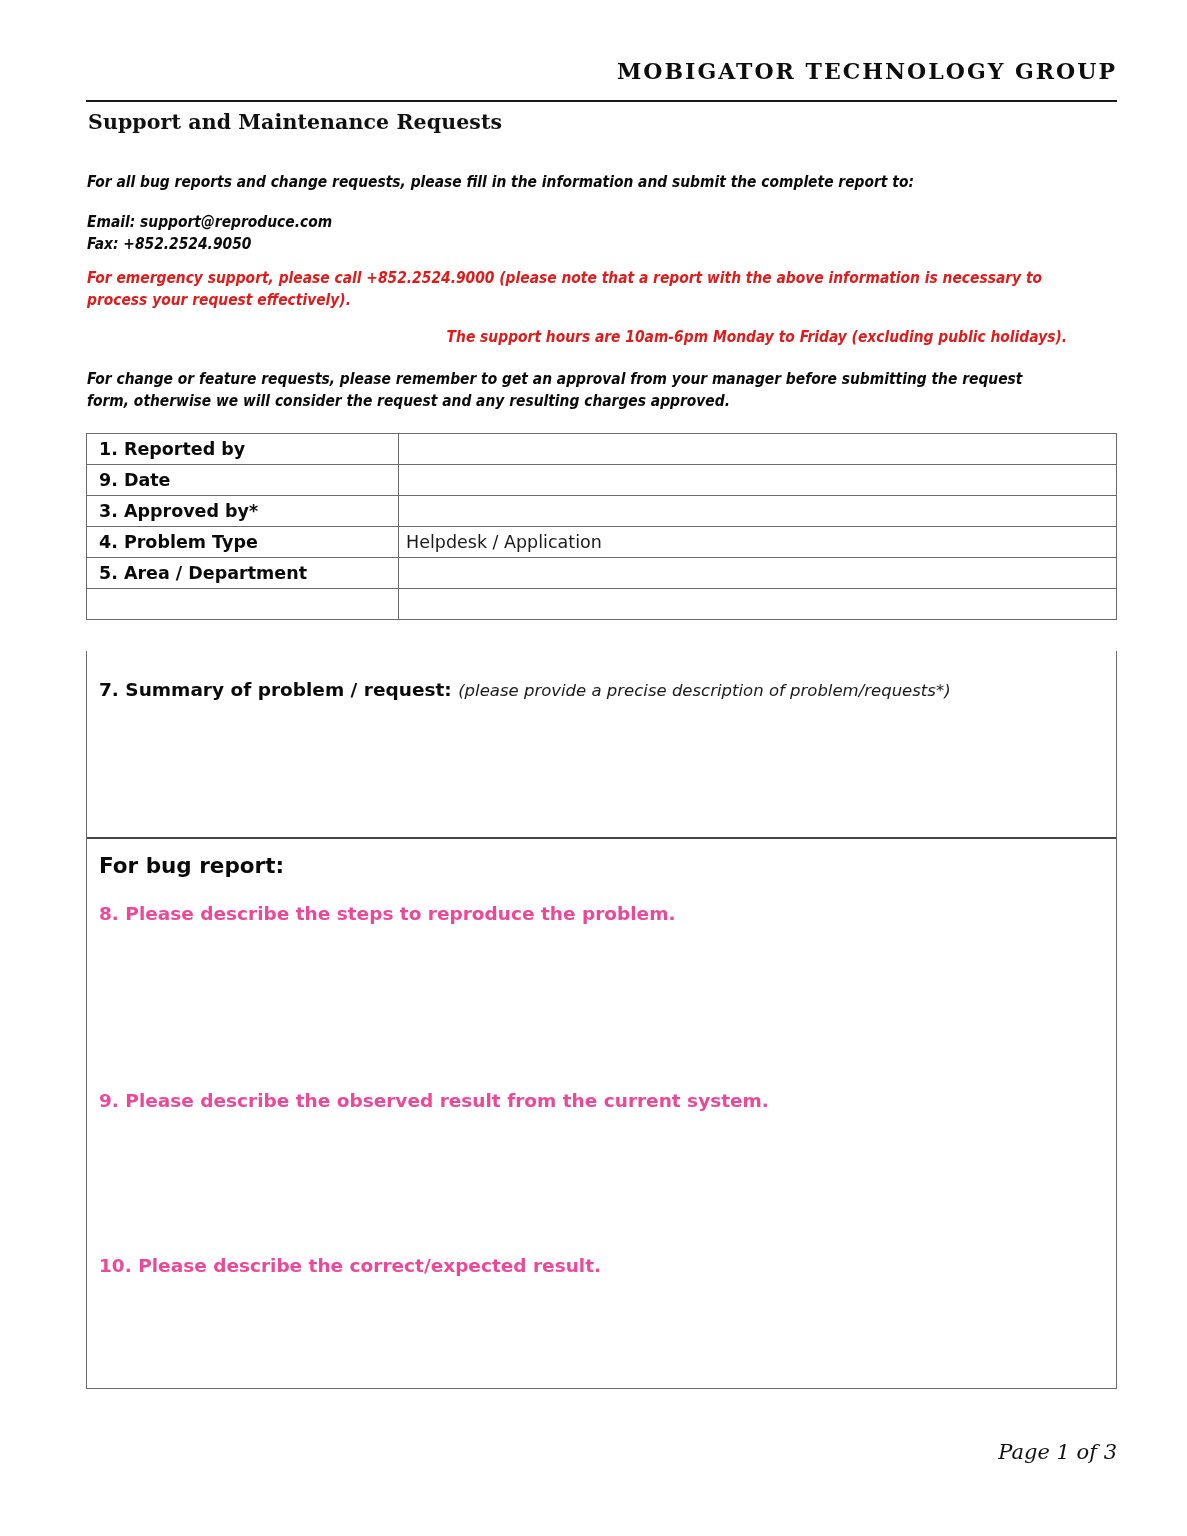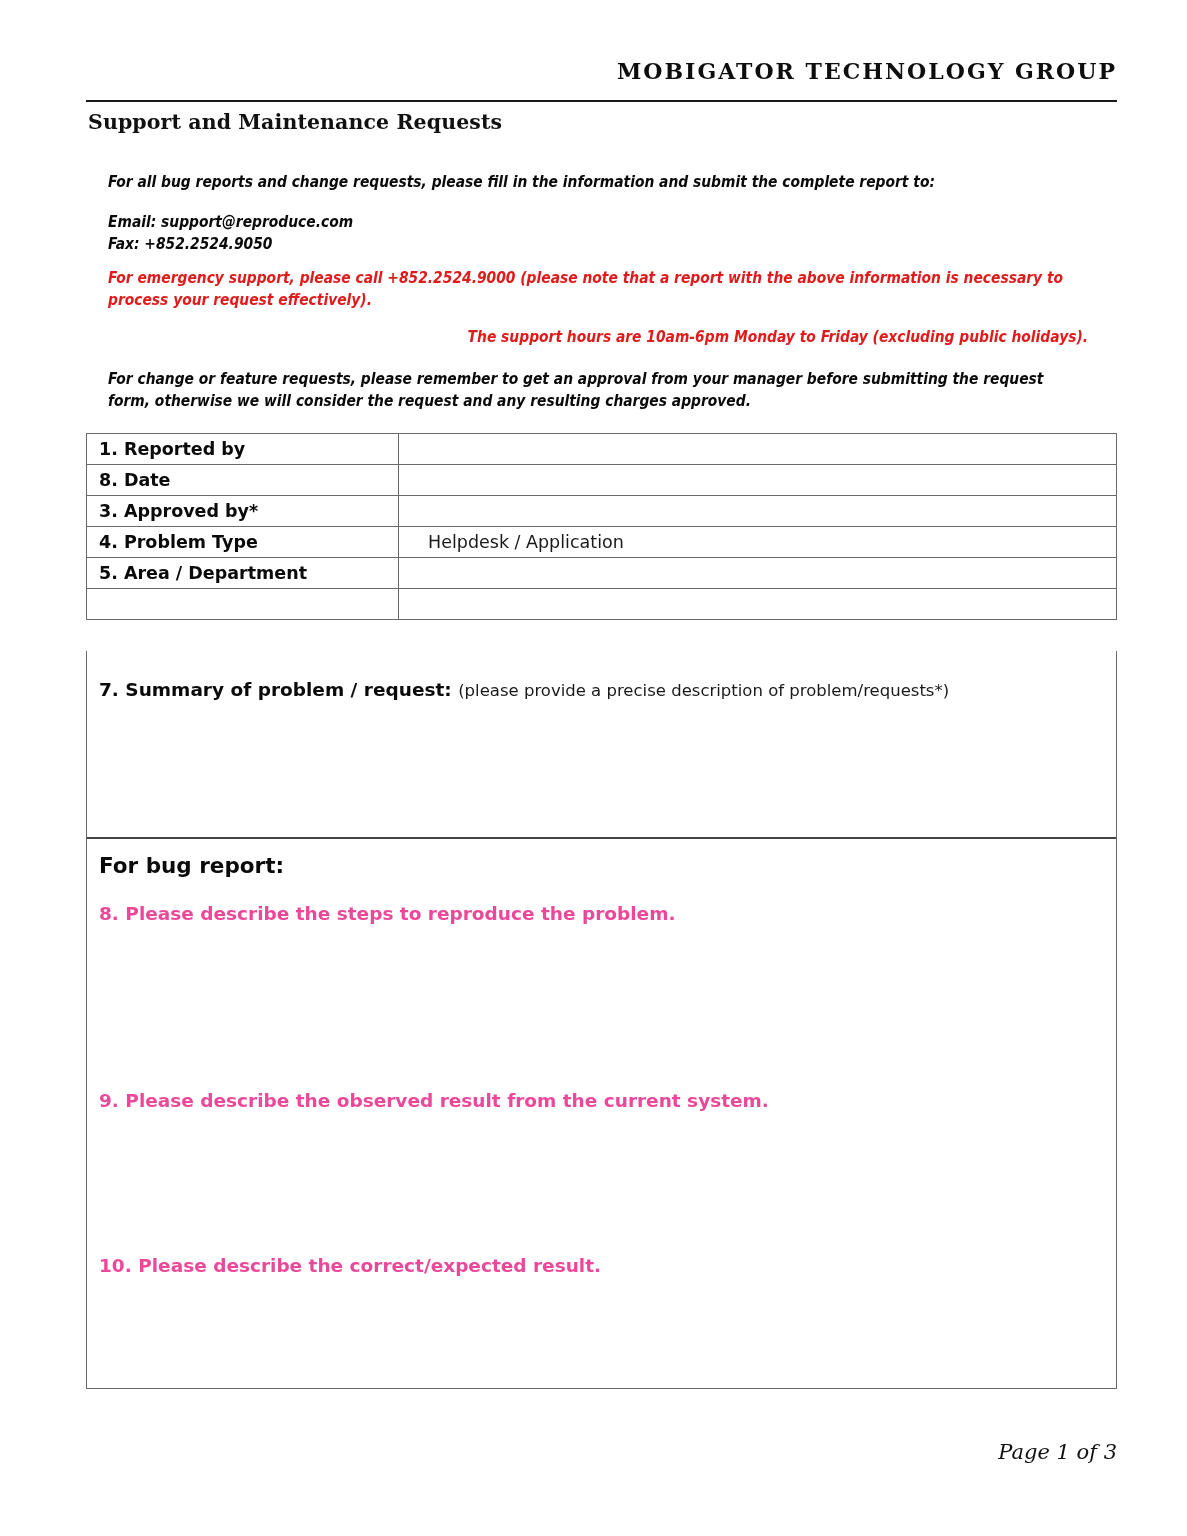--- a/index.html
+++ b/index.html
@@ -59,21 +59,20 @@
   .intro-block {
     position: absolute;
     left: 87px;
     width: 1000px;
     font-family: "DejaVu Sans Condensed", "DejaVu Sans", sans-serif;
     font-weight: bold;
     font-style: italic;
     font-size: 15.4px;
     line-height: 1.40;
     color: #0a0a0a;
-    margin-left: 21px;
   }
   .intro-p1 { top: 172px; width: 980px; }
   .intro-contact { top: 212px; }
   .intro-contact div { white-space: nowrap; }
   .intro-red1 {
     top: 268px;
     width: 968px;
     color: #E01B1B;
   }
   .intro-red2 {
@@ -104,21 +103,21 @@
     vertical-align: middle;
     font-size: 17.5px;
   }
   .form-table td.label-cell {
     width: 299px;
     font-weight: bold;
     color: #0a0a0a;
   }
   .form-table td.value-cell {
     color: #1a1a1a;
-    padding-left: 29px;
+    padding-left: 7px;
   }
   .form-table tr.blank-row td {
     height: 30px;
   }
 
   
   .section-box {
     position: absolute;
     left: 86px;
     top: 651px;
@@ -133,20 +132,21 @@
     border-bottom: 2.2px solid #444444;
     padding: 28px 0 0 12px;
   }
   .sec-summary .q-line {
     font-size: 18.5px;
     font-weight: bold;
     color: #0a0a0a;
   }
   .sec-summary .q-hint {
     font-weight: normal;
+    font-style: italic;
     font-size: 16.5px;
     color: #1a1a1a;
   }
   .sec-bug {
     height: 549px;
     box-sizing: border-box;
     position: relative;
     padding: 0;
   }
   .bug-heading {
@@ -205,21 +205,21 @@
 
   <div class="intro-block intro-p2">For change or feature requests, please remember to get an approval from your manager before submitting the request form, otherwise we will consider the request and any resulting charges approved.</div>
 
   <table class="form-table">
     <tbody>
       <tr>
         <td class="label-cell">1. Reported by</td>
         <td class="value-cell"></td>
       </tr>
       <tr>
-        <td class="label-cell">8. Date</td>
+        <td class="label-cell">9. Date</td>
         <td class="value-cell"></td>
       </tr>
       <tr>
         <td class="label-cell">3. Approved by*</td>
         <td class="value-cell"></td>
       </tr>
       <tr>
         <td class="label-cell">4. Problem Type</td>
         <td class="value-cell">Helpdesk / Application</td>
       </tr>

